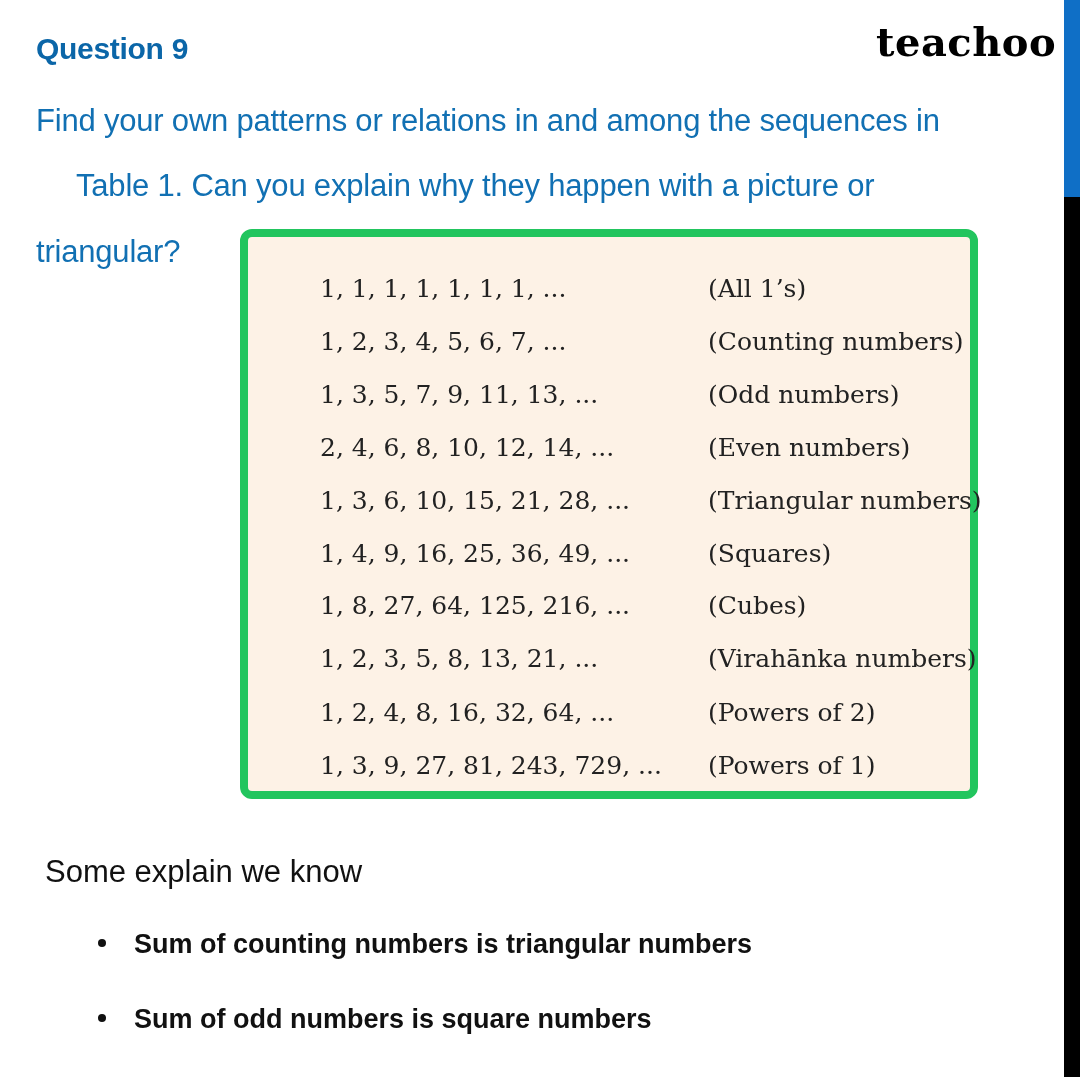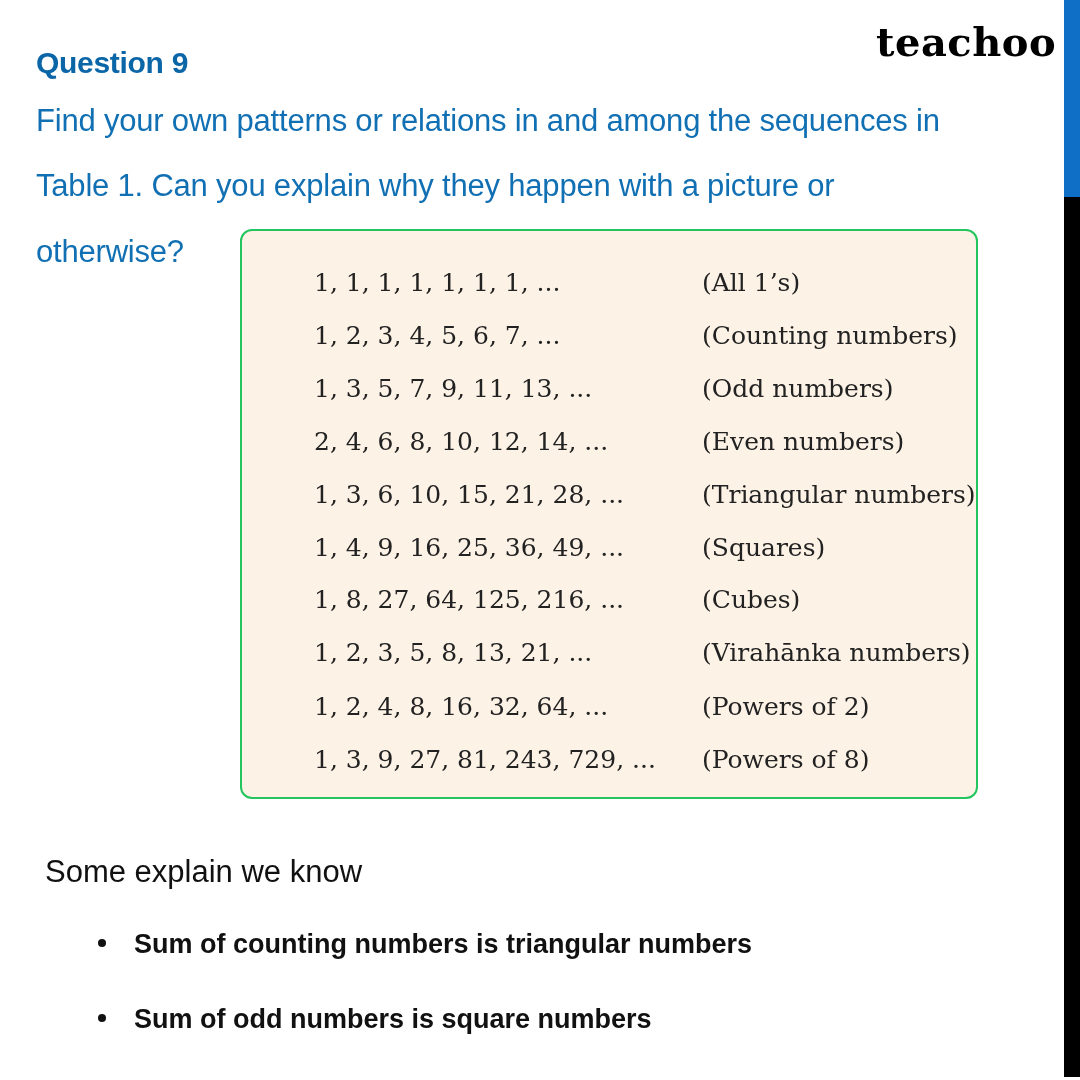--- a/index.html
+++ b/index.html
@@ -10,38 +10,38 @@
   }
   .side-bar-blue {
     position: absolute; left: 1064px; top: 0; width: 16px; height: 197px;
     background: #0f6fc6;
   }
   .side-bar-black {
     position: absolute; left: 1064px; top: 197px; width: 16px; height: 880px;
     background: #000000;
   }
   .question-title {
-    position: absolute; left: 36px; top: 46px;
+    position: absolute; left: 36px; top: 32px;
     font-size: 30px; font-weight: bold; color: #0b66a8;
     letter-spacing: -0.3px;
   }
   .logo {
     position: absolute; left: 876px; top: 18px;
     font-family: "DejaVu Serif", serif; font-weight: bold;
     font-size: 40px; color: #000; letter-spacing: 0.5px;
   }
   .question-line {
     position: absolute; left: 36px;
     font-size: 31px; color: #1170b3;
     white-space: nowrap; letter-spacing: -0.2px;
   }
   .table-box {
     position: absolute; left: 240px; top: 229px; width: 738px; height: 570px;
     background: #fdf2e6;
-    border: 2px solid #22c55e;
+    border: 8px solid #22c55e;
     border-radius: 12px;
     box-sizing: border-box;
   }
   .seq-row {
     position: absolute; left: 72px; height: 40px;
     font-family: "DejaVu Serif", "Liberation Serif", serif;
     font-size: 25px; color: #222;
     white-space: nowrap;
   }
   .seq-values { position: absolute; left: 0; top: 0; }
@@ -63,22 +63,22 @@
 </head>
 <body>
 
 <div class="side-bar-blue"></div>
 <div class="side-bar-black"></div>
 
 <div class="question-title">Question 9</div>
 <div class="logo">teachoo</div>
 
 <div class="question-line" style="top:103px;text-align:right;">Find your own patterns or relations in and among the sequences in</div>
-<div class="question-line" style="top:168px;">Table 1. Can you explain why they happen with a picture or</div>
-<div class="question-line" style="top:234px;">otherwise?</div>
+<div class="question-line" style="top:168px;margin-left:40px;">Table 1. Can you explain why they happen with a picture or</div>
+<div class="question-line" style="top:234px;">triangular?</div>
 
 <div class="table-box">
   <div class="seq-row" style="top:37px;">
     <span class="seq-values">1, 1, 1, 1, 1, 1, 1, ...</span>
     <span class="seq-name">(All 1’s)</span>
   </div>
   <div class="seq-row" style="top:90px;">
     <span class="seq-values">1, 2, 3, 4, 5, 6, 7, ...</span>
     <span class="seq-name">(Counting numbers)</span>
   </div>
@@ -105,21 +105,21 @@
   <div class="seq-row" style="top:407px;">
     <span class="seq-values">1, 2, 3, 5, 8, 13, 21, ...</span>
     <span class="seq-name">(Virahānka numbers)</span>
   </div>
   <div class="seq-row" style="top:461px;">
     <span class="seq-values">1, 2, 4, 8, 16, 32, 64, ...</span>
     <span class="seq-name">(Powers of 2)</span>
   </div>
   <div class="seq-row" style="top:514px;">
     <span class="seq-values">1, 3, 9, 27, 81, 243, 729, ...</span>
-    <span class="seq-name">(Powers of 8)</span>
+    <span class="seq-name">(Powers of 1)</span>
   </div>
 </div>
 
 <div class="patterns-heading">Some explain we know</div>
 
 <div class="bullet-item" style="top:929px;">
   <span class="bullet-dot"></span><span>Sum of counting numbers is triangular numbers</span>
 </div>
 <div class="bullet-item" style="top:1004px;">
   <span class="bullet-dot"></span><span>Sum of odd numbers is square numbers</span>

